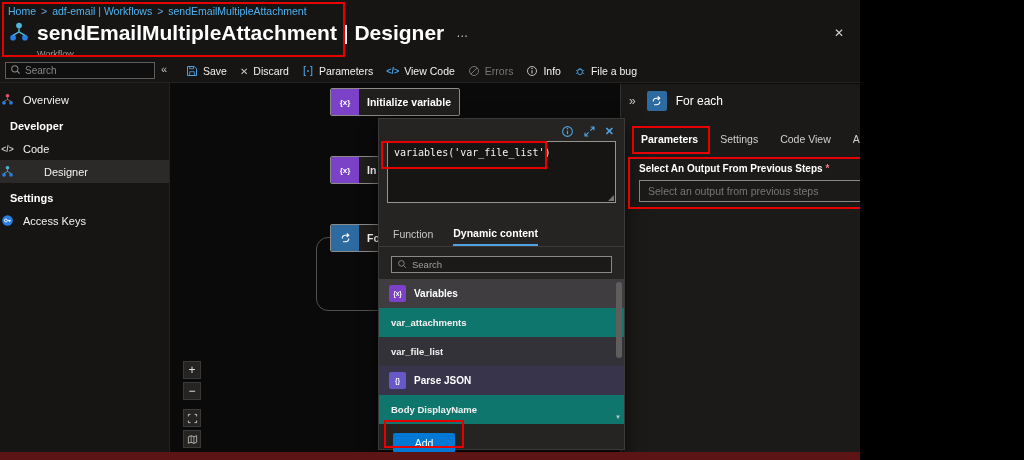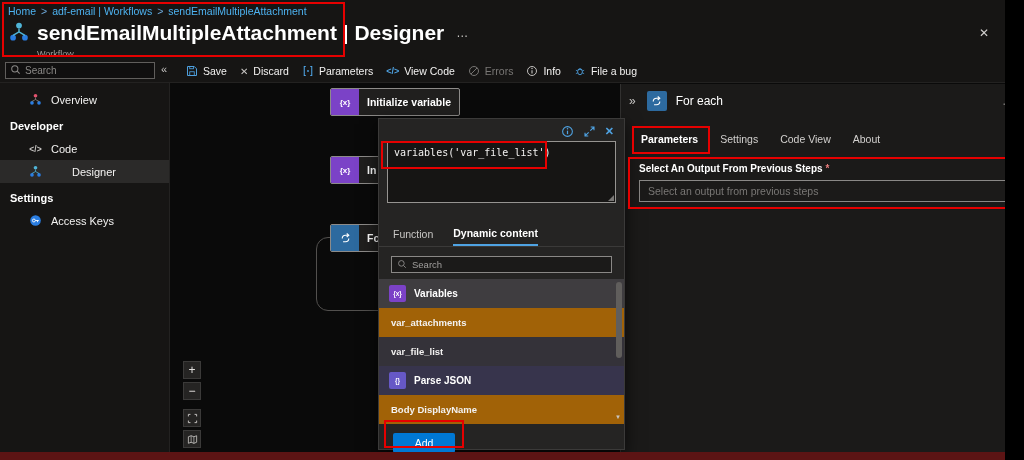--- a/index.html
+++ b/index.html
@@ -1,17 +1,17 @@
 <!DOCTYPE html>
 <html style="--accent: #0078d4; --link: #4db2f0; --annotation: #e60000; --purple: #7b42c7; --purple2: #6658c6; --blue: #2d6a9f; --statusbar: #5c1414;"><head>
 <meta charset="utf-8">
 <style>
   * { margin:0; padding:0; box-sizing:border-box; }
   body { background:#000; font-family:"Liberation Sans", sans-serif; }
-  .app { position:relative; width:1005px; height:460px; background:#0a0a0a; color:#f3f2f1; overflow:hidden; font-size:11px; }
+  .app { position:relative; width:860px; height:460px; background:#0a0a0a; color:#f3f2f1; overflow:hidden; font-size:11px; }
 
   
   .titlebar { position:absolute; left:0; top:0; width:100%; height:60px; background:#161514; }
   .breadcrumb { position:absolute; left:8px; top:5px; display:flex; gap:5px; font-size:10.5px; }
   .crumb { color:var(--link,#4db2f0); text-decoration:none; cursor:pointer; }
   .crumb-sep { color:#6da7d8; }
   .title-row { position:absolute; left:8px; top:21px; display:flex; gap:7px; align-items:flex-start; }
   .wf-icon svg { width:22px; height:22px; display:block; }
   .title-line { display:flex; align-items:center; gap:12px; }
   .page-title { font-size:21px; font-weight:bold; color:#fff; white-space:nowrap; }
@@ -28,21 +28,21 @@
   .cmd-items { position:absolute; left:186px; top:0; height:22px; display:flex; align-items:center; gap:13px; }
   .cmd { display:flex; align-items:center; gap:5px; background:none; border:none; color:#f3f2f1; font-size:10.5px; font-family:inherit; cursor:pointer; white-space:nowrap; }
   .cmd.disabled { color:#797775; }
   .cicon { display:inline-flex; }
   .cicon svg { display:block; }
   .glyph-blue { color:#4fa3e3; font-size:9px; font-weight:bold; }
   .glyph-gray { color:#c8c6c4; font-size:10px; }
 
   
   .sidebar { position:absolute; left:0; top:83px; width:170px; height:369px; background:#161514; border-right:1px solid #232221; padding-top:5px; }
-  .side-item { display:flex; align-items:center; gap:8px; height:23px; padding-left:28px; font-size:11px; cursor:pointer; }
+  .side-item { display:flex; align-items:center; gap:8px; height:23px; padding-left:0; font-size:11px; cursor:pointer; }
   .side-item.selected { background:#2b2a29;gap:29px; }
   .side-header { font-weight:bold; font-size:11px; padding:9px 0 5px 10px; color:#fff; }
   .sicon { width:15px; display:inline-flex; justify-content:center; }
   .sicon svg { display:block; }
   .code-glyph { color:#c8c6c4; font-size:8.5px; font-weight:bold; }
 
   
   .node { position:absolute; display:flex; align-items:stretch; width:130px; height:28px; background:#201f1e; border:1px solid #8d8b89; border-radius:2px; overflow:hidden; cursor:pointer; z-index:2; }
   .node-icon { width:28px; display:flex; align-items:center; justify-content:center; font-size:8px; font-weight:bold; color:#fff; flex:none; }
   .node-icon.purple { background:var(--purple,#7b42c7); }
@@ -73,21 +73,21 @@
   .popup-search input { flex:1; min-width:0; background:none; border:none; outline:none; color:#f3f2f1; font-size:9.5px; font-family:inherit; }
   .popup-search input::placeholder { color:#a19f9d; }
   .dyn-list { position:relative; margin-top:6px; }
   .dyn-row { display:flex; align-items:center; gap:8px; height:29px; padding-left:10px; cursor:pointer; }
   .mini-icon { width:17px; height:17px; border-radius:2px; display:flex; align-items:center; justify-content:center; color:#fff; font-size:6.5px; font-weight:bold; flex:none; }
   .mini-icon.purple { background:var(--purple,#7b42c7); }
   .mini-icon.purple2 { background:var(--purple2,#6658c6); }
   .row-label { font-size:10px; font-weight:bold; color:#fff; }
   .row-sub { font-size:9.5px; font-weight:bold; color:#f3f2f1; padding-left:2px; }
   .bg-a { background:#3f3d40; }
-  .bg-b { background:#a16207; }
+  .bg-b { background:#0f766e; }
   .bg-c { background:#343239; }
   .bg-d { background:#37344c; }
   .list-scrollbar { position:absolute; right:2px; top:3px; bottom:16px; width:6px; cursor:pointer; }
   .scroll-thumb { position:absolute; top:0; width:6px; height:60%; background:#605e5c; border-radius:3px; }
   .scroll-down { position:absolute; right:1px; bottom:2px; width:10px; height:10px; color:#c8c6c4; font-size:6px; display:flex; align-items:center; justify-content:center; cursor:pointer; }
   .add-row { padding:9px 0 0 14px; }
   .add-btn { width:62px; height:20px; background:var(--accent,#0078d4); color:#fff; border:none; border-radius:2px; font-size:10.5px; font-family:inherit; cursor:pointer; }
 
   
   .rpanel { position:absolute; left:620px; top:84px; width:404px; height:368px; background:#1b1a19; border-left:1px solid #323130; z-index:4; }

